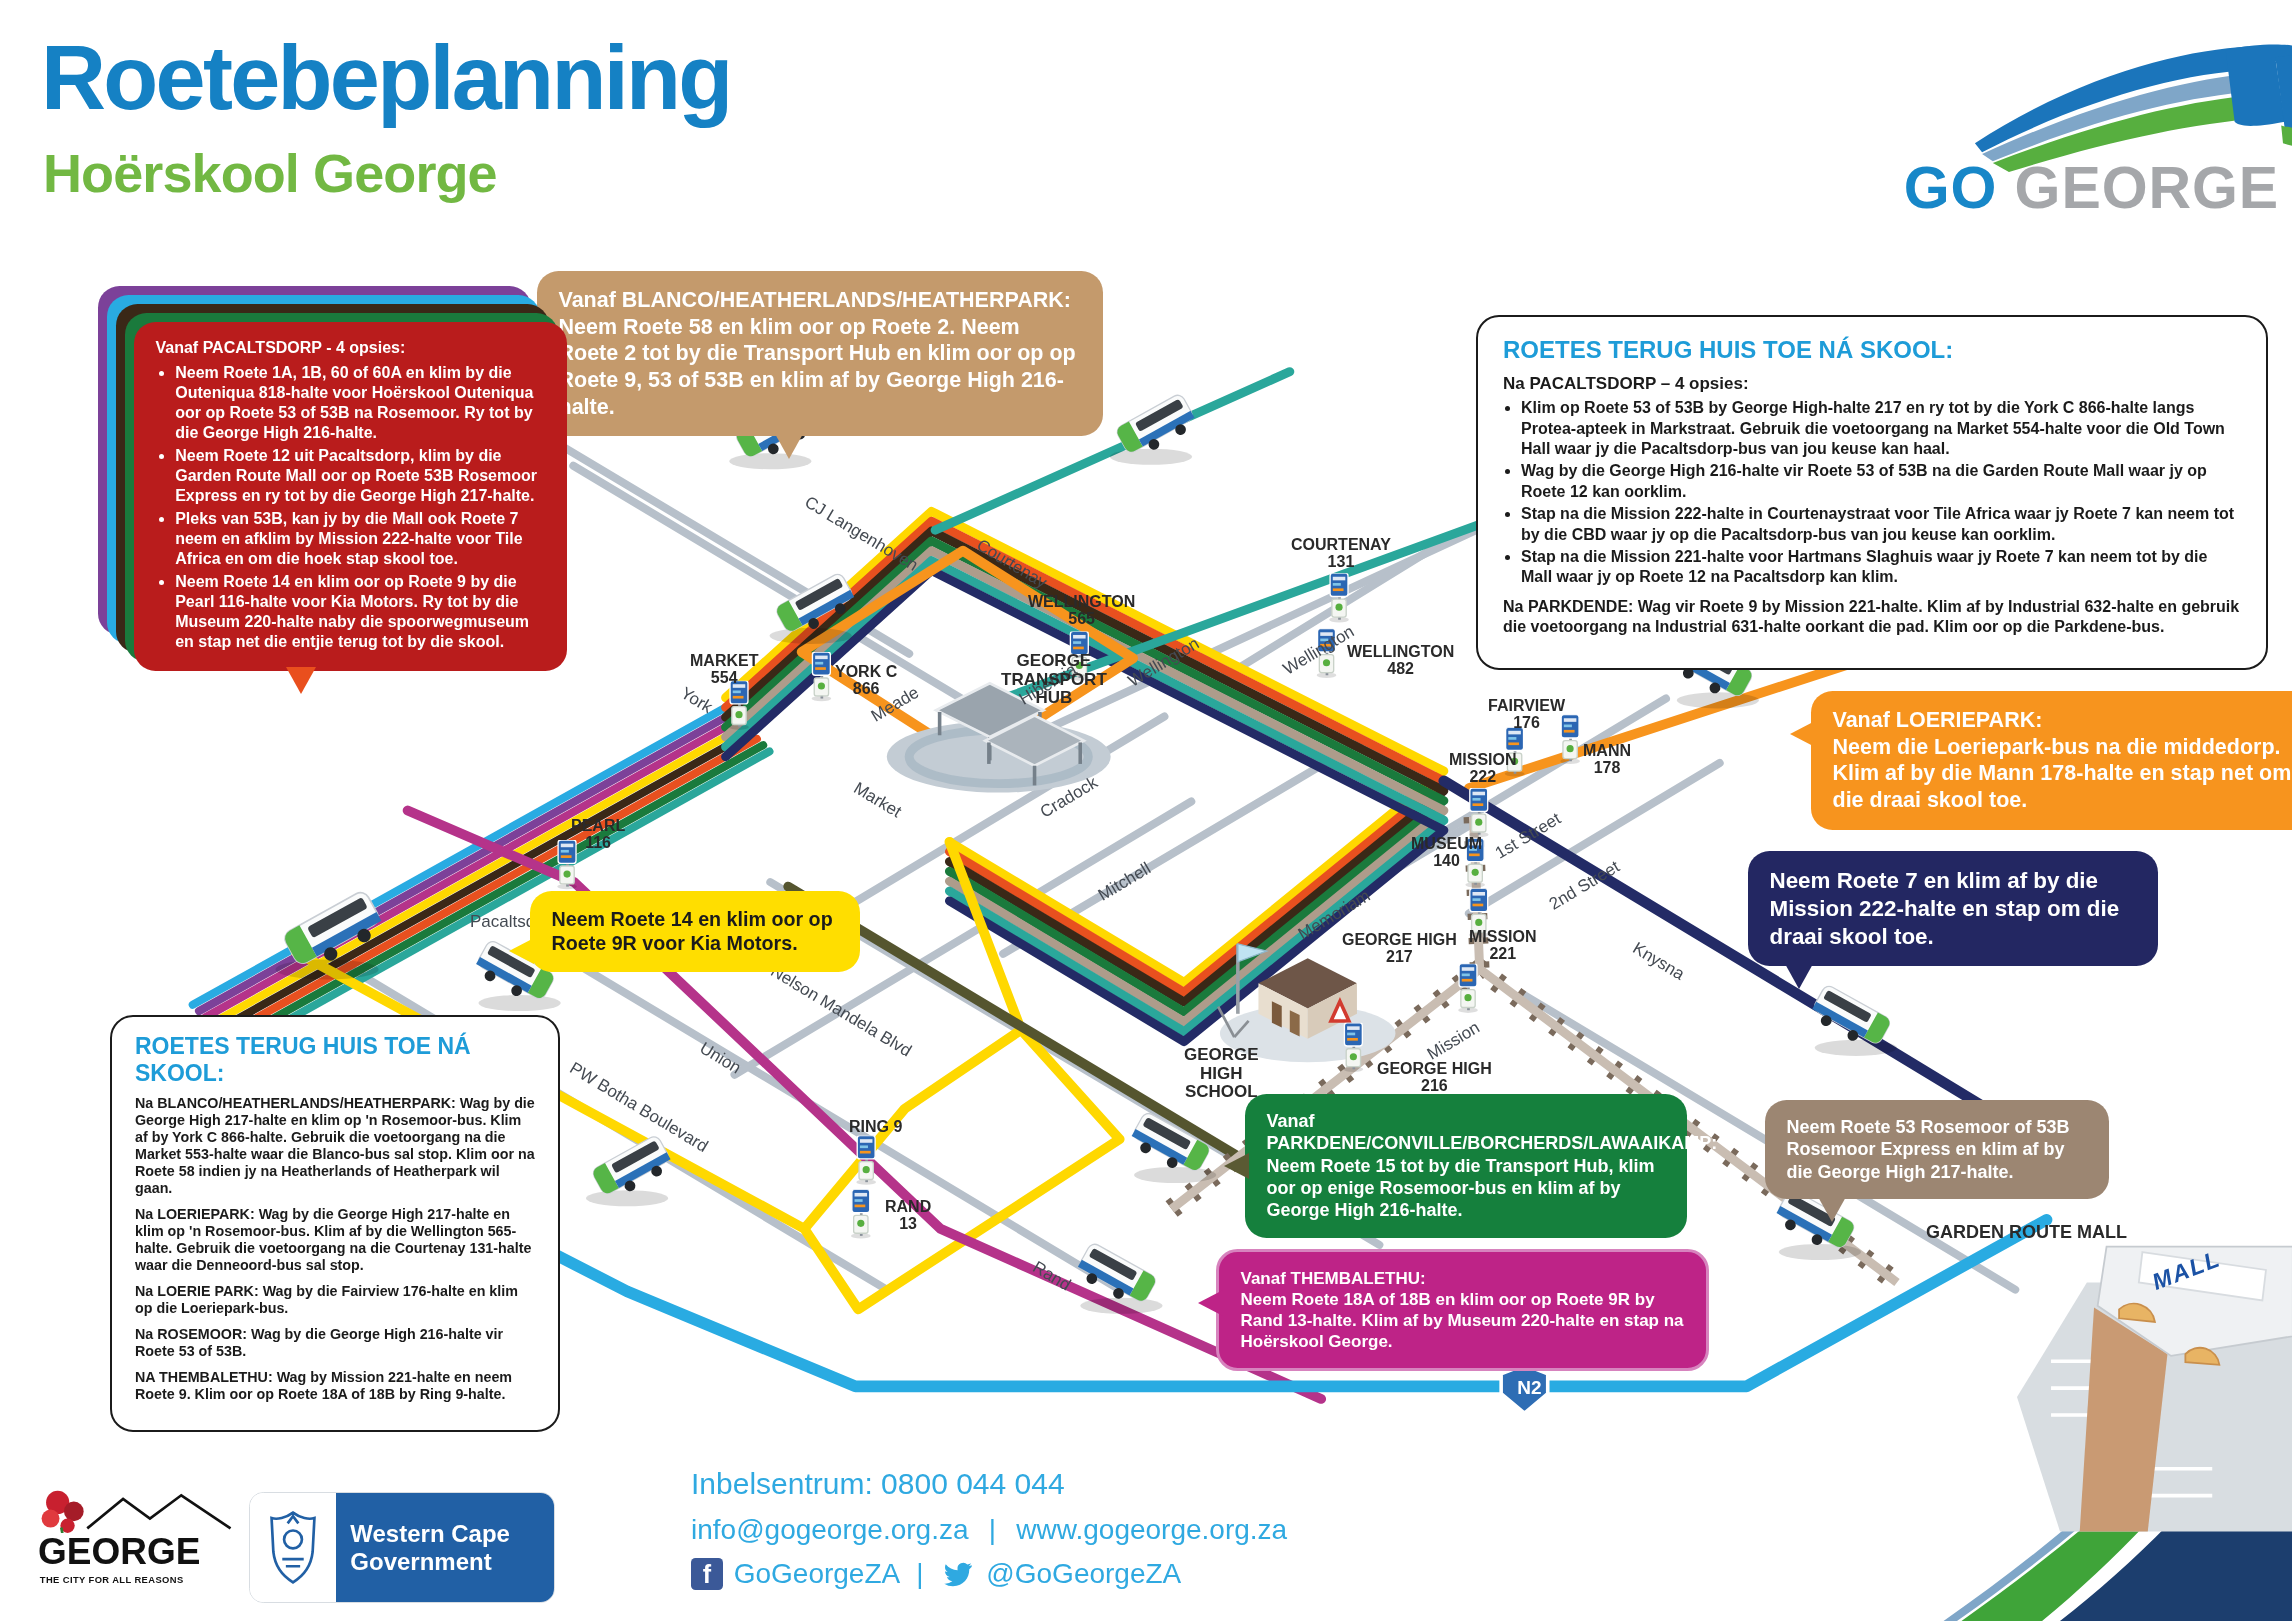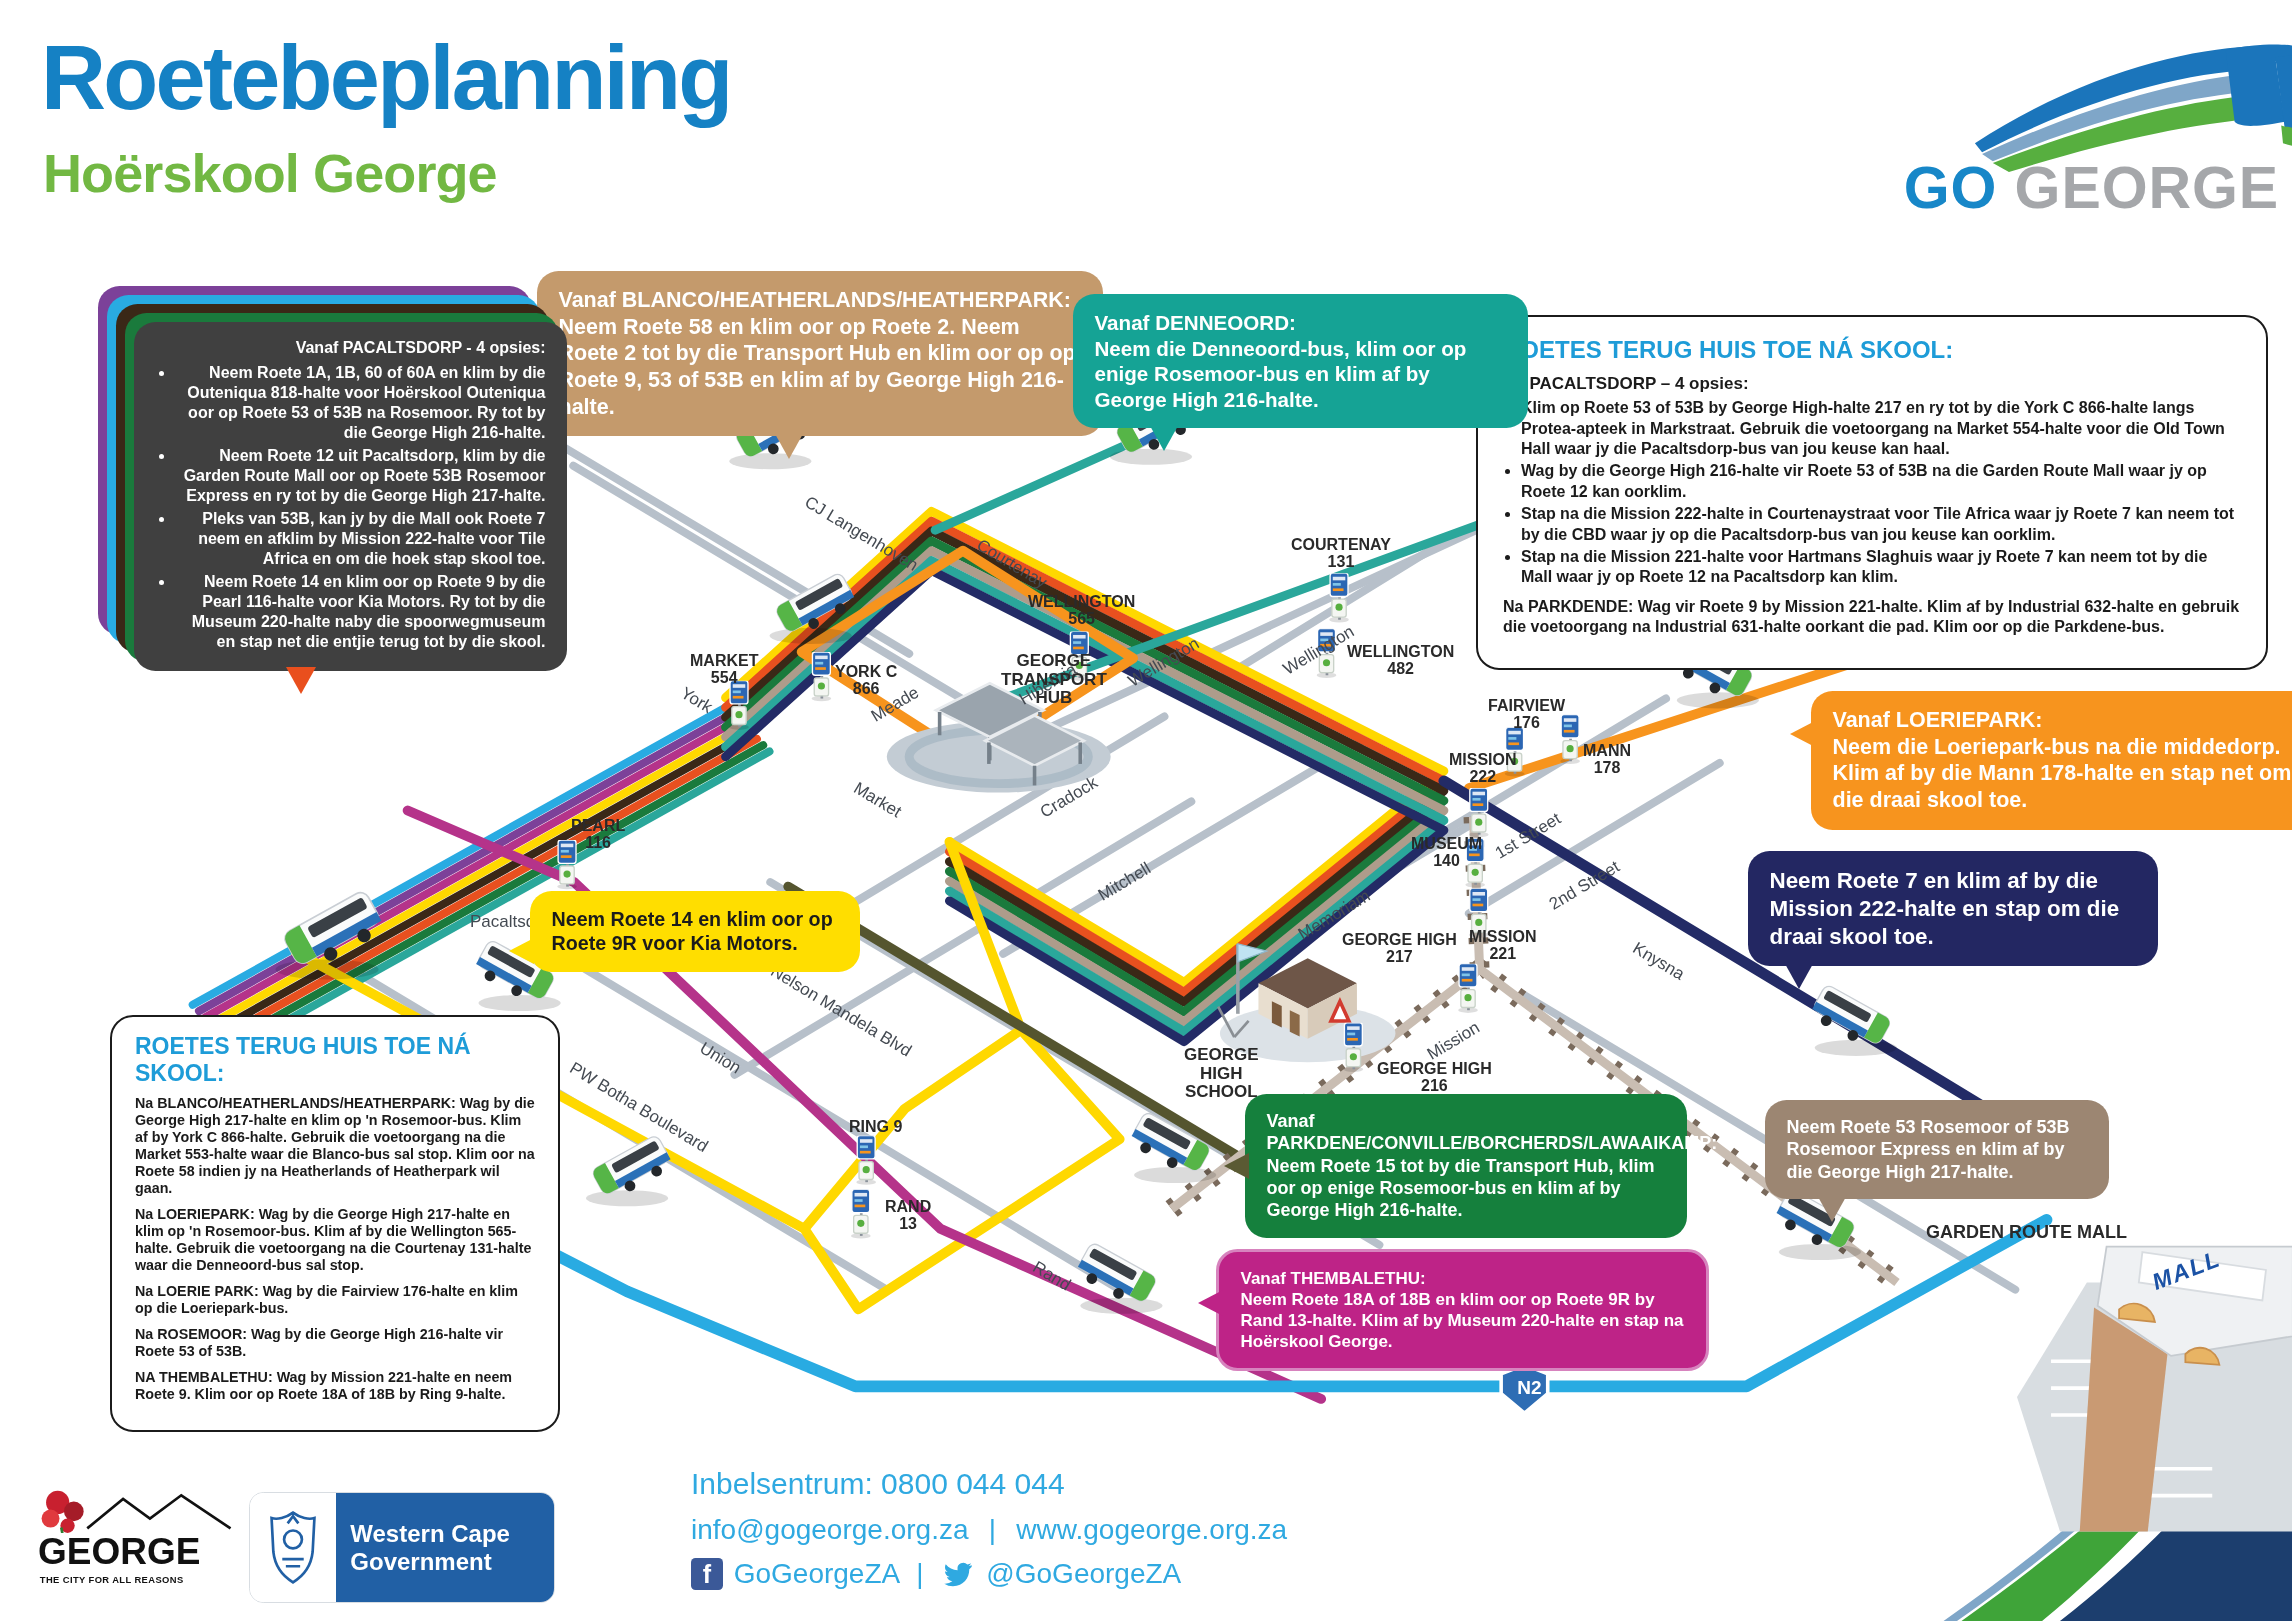--- a/index.html
+++ b/index.html
@@ -18,23 +18,23 @@
   .co{position:absolute;border-radius:21.5px;color:#fff;font-weight:700;line-height:1.24;
       padding:16px 21.5px;z-index:40;}
   .co .h{font-weight:800;}
   .tail-d::after{content:"";position:absolute;bottom:-23px;left:var(--tx,54px);width:0;height:0;
       border-left:15px solid transparent;border-right:15px solid transparent;
       border-top:27px solid var(--tc,#000);}
   .tail-l::after{content:"";position:absolute;left:-21.5px;top:var(--ty,36px);width:0;height:0;
       border-top:13.4px solid transparent;border-bottom:13.4px solid transparent;
       border-right:25px solid var(--tc,#000);}
   
-  #co-pacaltsdorp{left:134px;top:322px;width:390px;background:#404040;--tc:#E94F1D;--tx:152px;
+  #co-pacaltsdorp{left:134px;top:322px;width:390px;background:#b91c1c;--tc:#E94F1D;--tx:152px;
       font-size:16px;z-index:41;
-      box-shadow:-9px -9px 0 0 #1A7A3C,-18px -18px 0 0 #3A2817,-27px -27px 0 0 #29ABE2,-36px -36px 0 0 #7C4199;text-align:right;}
+      box-shadow:-9px -9px 0 0 #1A7A3C,-18px -18px 0 0 #3A2817,-27px -27px 0 0 #29ABE2,-36px -36px 0 0 #7C4199;}
   #co-pacaltsdorp ul{margin:5.4px 0 0 0;padding-left:19.7px;}
   #co-pacaltsdorp li{margin-bottom:3.6px;}
   #co-blanco{left:537px;top:271px;width:523px;background:#C49A6C;--tc:#C49A6C;--tx:237px;font-size:21.5px;}
   #co-denneoord{left:1073px;top:294px;width:412px;background:#15A395;--tc:#15A395;--tx:76px;font-size:20.6px;}
   #co-loeriepark{left:1811px;top:691px;width:459px;background:#F7941E;--tc:#F7941E;--ty:30px;font-size:21.5px;}
   #co-mission7{left:1748px;top:851px;width:367px;background:#232762;--tc:#232762;--tx:36px;font-size:22.4px;}
   #co-roete14{left:530px;top:891px;width:287px;background:#FFDE00;--tc:#FFDE00;--tx:18px;
       color:#1b1b1b;font-size:19.7px;font-weight:800;}
   #co-parkdene{left:1245px;top:1094px;width:399px;background:#15803d;--tc:#5A5A33;--ty:59px;font-size:18px;}
   #co-thembalethu{left:1216px;top:1249px;width:444px;background:#BE2387;border:3.6px solid #D783BE;
@@ -393,24 +393,20 @@
       <li>Pleks van 53B, kan jy by die Mall ook Roete 7 neem en afklim by Mission 222-halte voor Tile Africa en om die hoek stap skool toe.</li>
       <li>Neem Roete 14 en klim oor op Roete 9 by die Pearl 116-halte voor Kia Motors. Ry tot by die Museum 220-halte naby die spoorwegmuseum en stap net die entjie terug tot by die skool.</li>
     </ul>
   </div>
 
   <div class="co tail-d" id="co-blanco">
     <div class="h">Vanaf BLANCO/HEATHERLANDS/HEATHERPARK:</div>
     <div>Neem Roete 58 en klim oor op Roete 2. Neem Roete 2 tot by die Transport Hub en klim oor op op Roete 9, 53 of 53B en klim af by George High 216-halte.</div>
   </div>
 
-  <div class="co tail-d" id="co-denneoord">
-    <div class="h">Vanaf DENNEOORD:</div>
-    <div>Neem die Denneoord-bus, klim oor op enige Rosemoor-bus en klim af by George High 216-halte.</div>
-  </div>
 
   <div class="co tail-l" id="co-loeriepark">
     <div class="h">Vanaf LOERIEPARK:</div>
     <div>Neem die Loeriepark-bus na die middedorp. Klim af by die Mann 178-halte en stap net om die draai skool toe.</div>
   </div>
 
   <div class="co tail-d" id="co-mission7">
     <div>Neem Roete 7 en klim af by die Mission 222-halte en stap om die draai skool toe.</div>
   </div>
 

